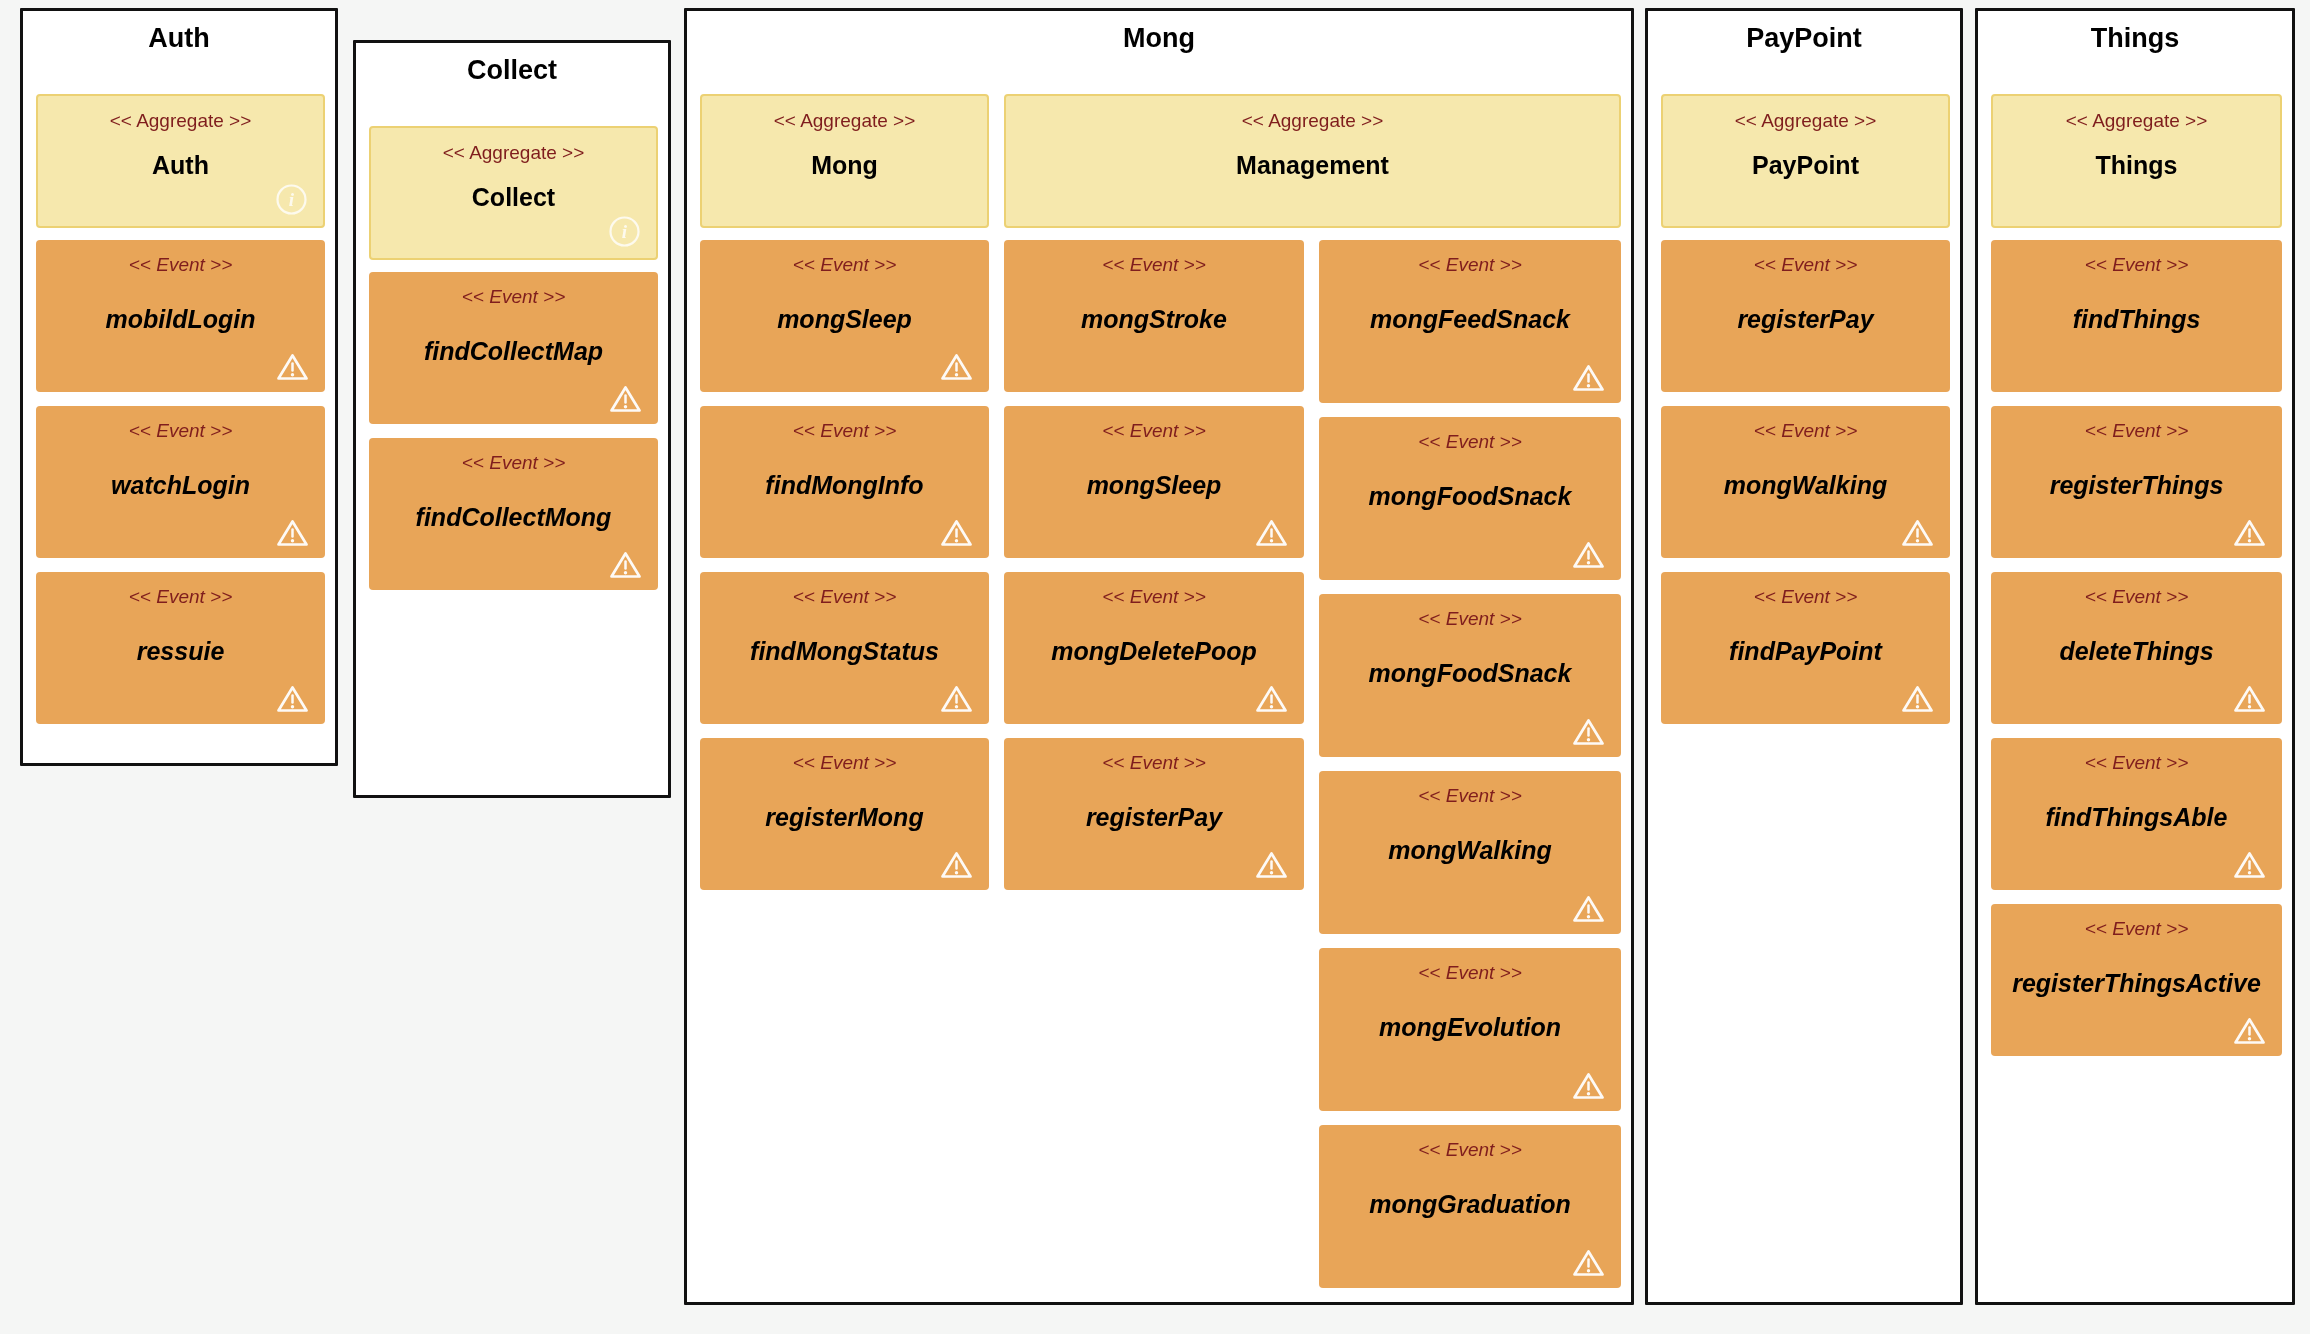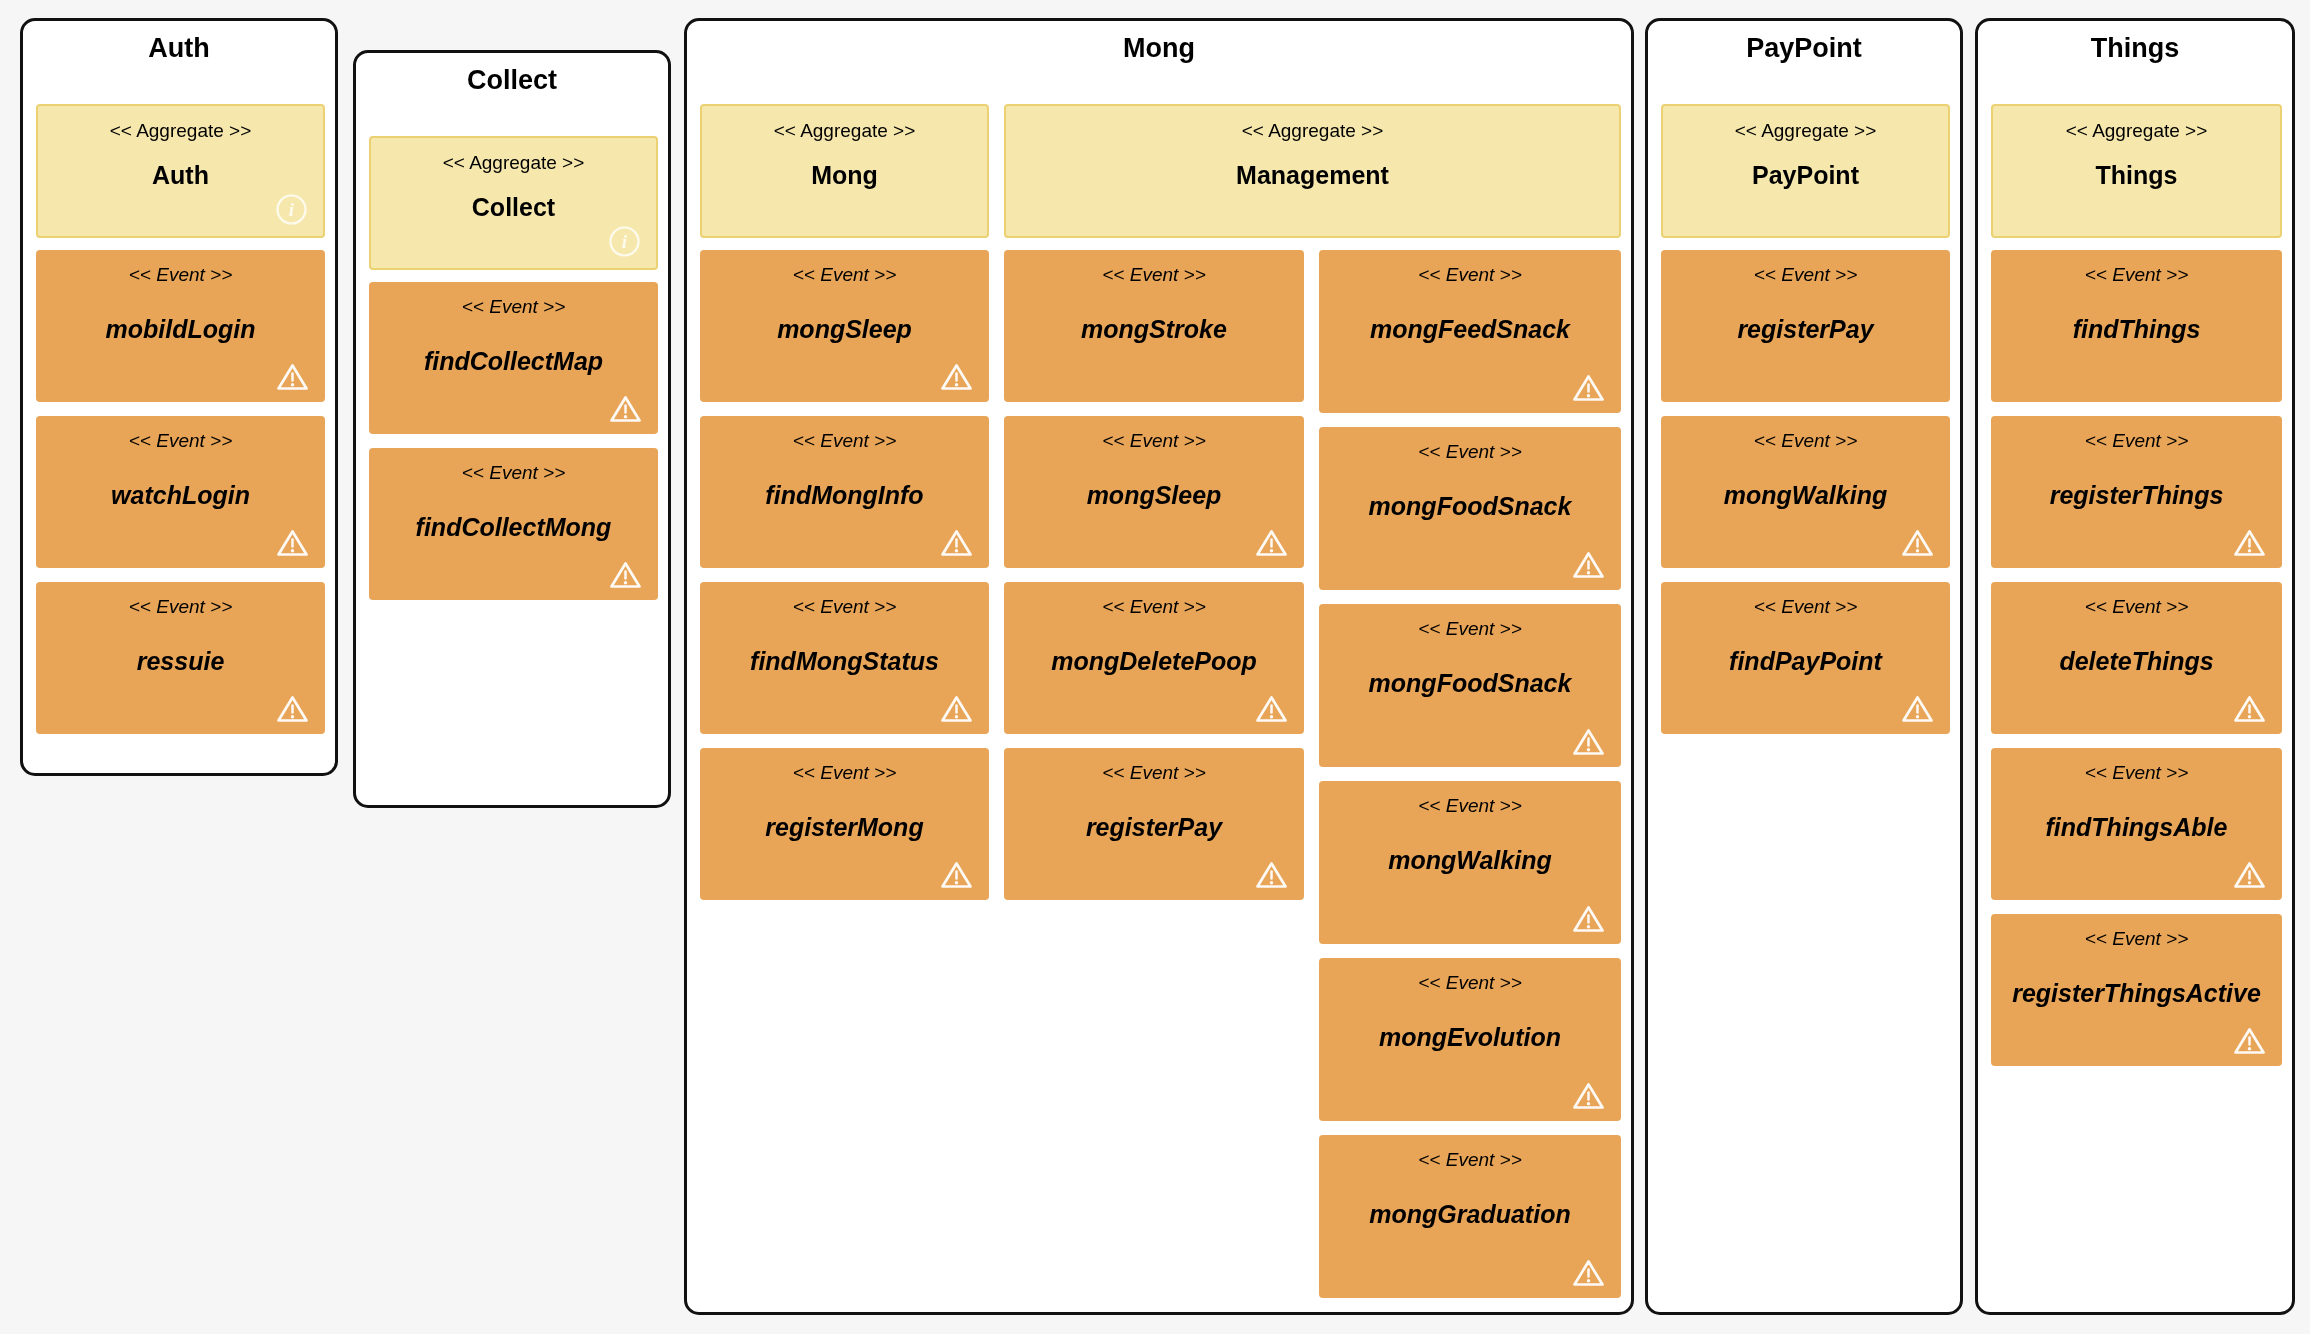--- a/index.html
+++ b/index.html
@@ -9,24 +9,24 @@
   .canvas {
     position: relative;
     width: 2310px;
     height: 1334px;
     background: var(--page-bg, #f5f6f5);
     overflow: hidden;
   }
 
   .section {
     position: absolute;
-    top: 18px;
+    top: 8px;
     background: var(--container-fill, #fff);
     border: 3px solid var(--container-border, #111);
-    border-radius: 15px;
+    border-radius: 1px;
   }
   .sec-auth     { left: 20px;   width: 318px; height: 758px;  }
   .sec-collect  { left: 353px;  width: 318px; height: 758px; margin-top: 32px;  }
   .sec-mong     { left: 684px;  width: 950px; height: 1297px; }
   .sec-paypoint { left: 1645px; width: 318px; height: 1297px; }
   .sec-things   { left: 1975px; width: 320px; height: 1297px; }
 
   .section-title {
     margin-top: 12px;
     text-align: center;
@@ -69,21 +69,21 @@
     height: 134px;
     background: var(--aggregate-fill, #f6e8ad);
     border: 2px solid var(--aggregate-border, #ecd173);
   }
   .card-event {
     height: 152px;
     background: var(--event-fill, #e8a558);
   }
   .sec-mong .ev-cols .column:nth-child(3) .card-event { height: 163px; }
 
-  .stereotype { font-size: 19px; line-height: 23px; color: #000000; }
+  .stereotype { font-size: 19px; line-height: 23px; color: #7f1d1d; }
   .card-name  { font-size: 25px; font-weight: bold; color: #000; }
   .card-aggregate .card-name { margin-top: 19px; }
   .card-event .card-name     { margin-top: 29px; }
 
   .corner-icon {
     position: absolute;
     right: 15px;
     bottom: 10px;
     line-height: 0;
   }

